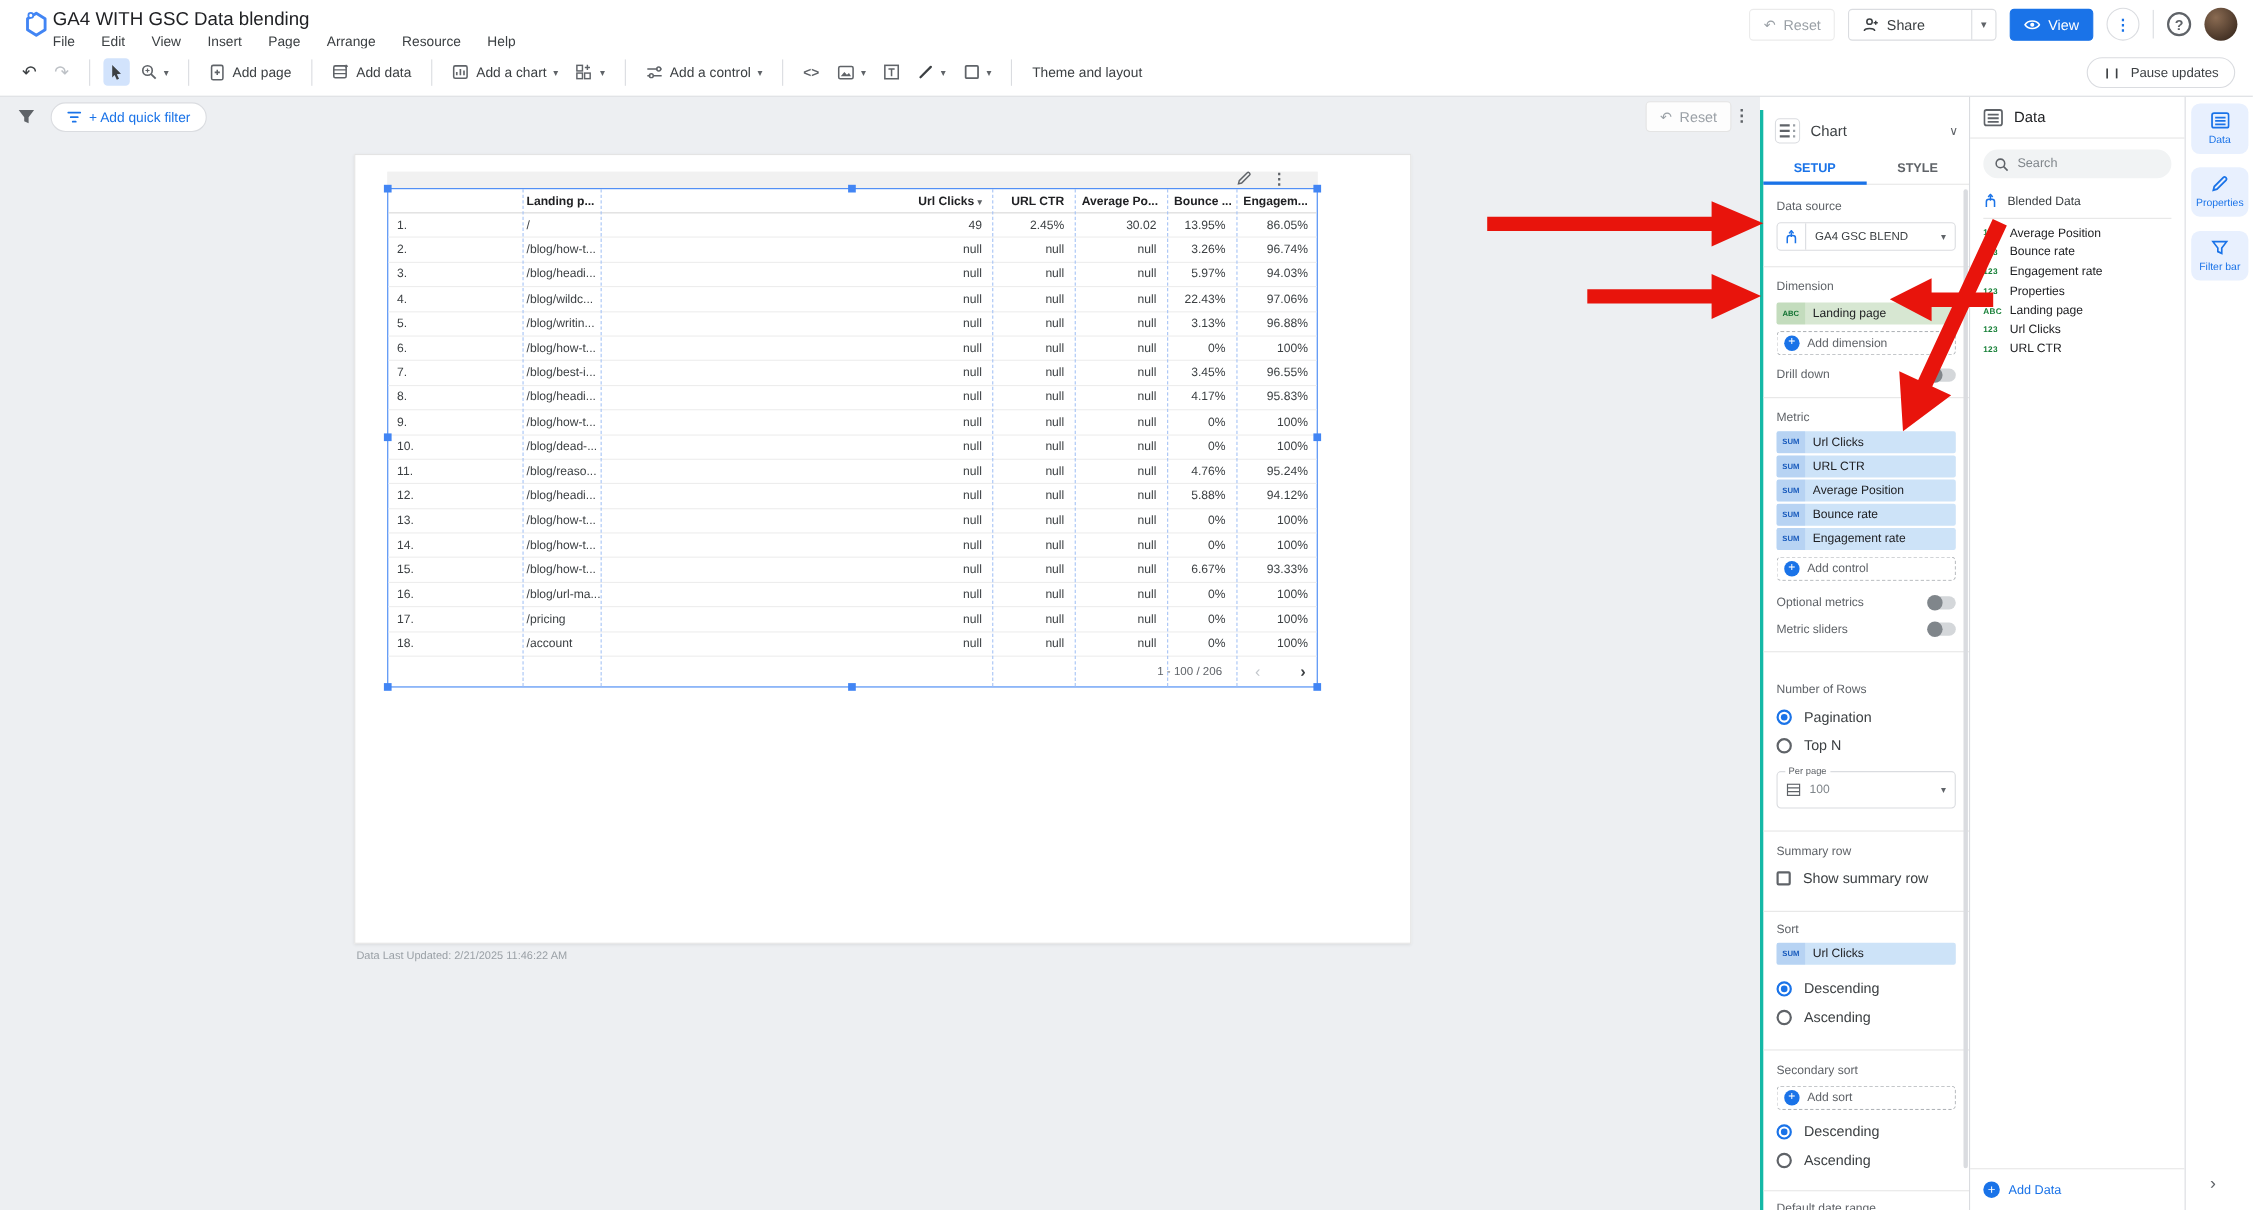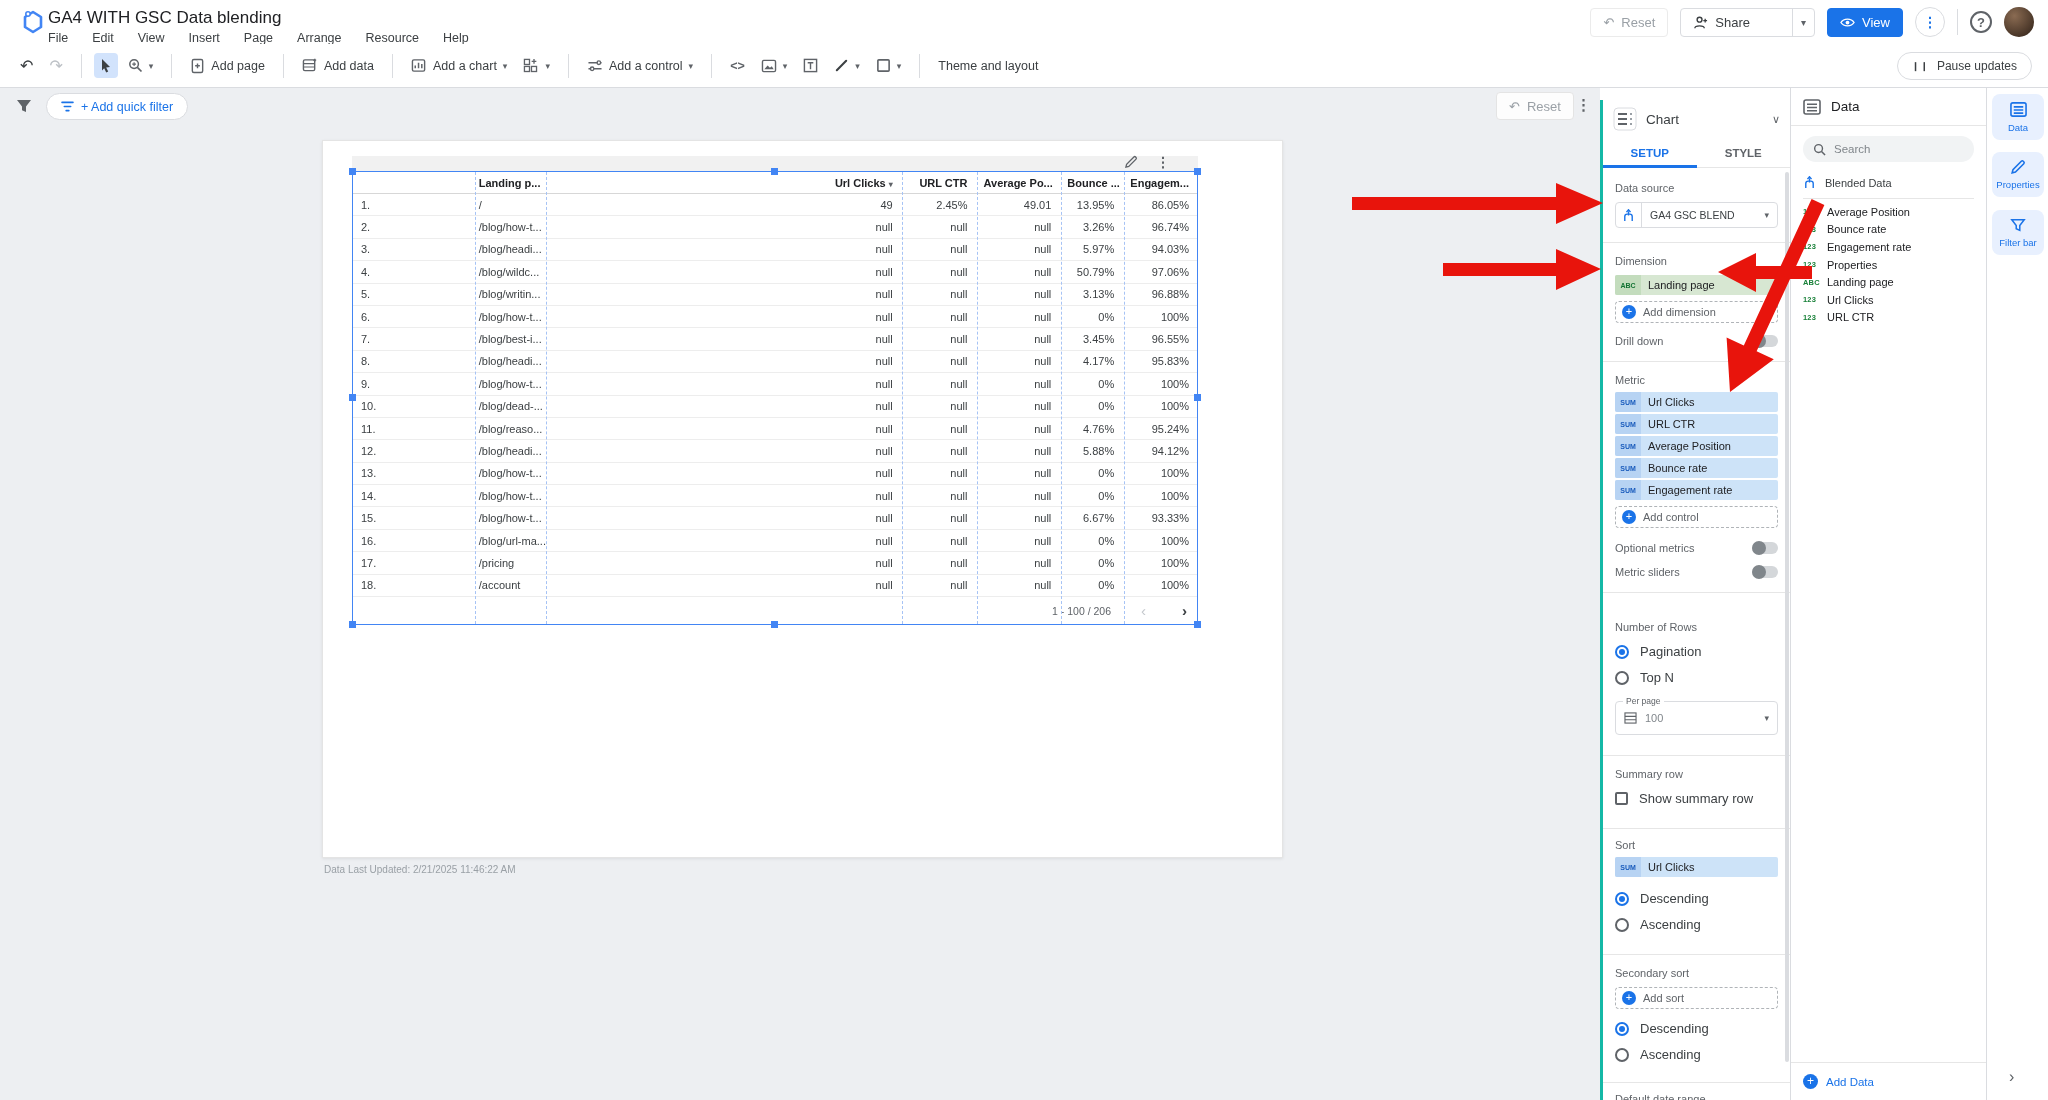--- a/index.html
+++ b/index.html
@@ -328,21 +328,21 @@
       <span class="tc c6 r">Bounce ...</span>
       <span class="tc c7 r">Engagem...</span>
     </div>
     <div>
 
         <div class="trow">
           <span class="tc c1">1.</span>
           <span class="tc c2">/</span>
           <span class="tc c3 r">49</span>
           <span class="tc c4 r">2.45%</span>
-          <span class="tc c5 r">49.01</span>
+          <span class="tc c5 r">30.02</span>
           <span class="tc c6 r">13.95%</span>
           <span class="tc c7 r">86.05%</span>
         </div>
 
         <div class="trow">
           <span class="tc c1">2.</span>
           <span class="tc c2">/blog/how-t...</span>
           <span class="tc c3 r">null</span>
           <span class="tc c4 r">null</span>
           <span class="tc c5 r">null</span>
@@ -359,21 +359,21 @@
           <span class="tc c6 r">5.97%</span>
           <span class="tc c7 r">94.03%</span>
         </div>
 
         <div class="trow">
           <span class="tc c1">4.</span>
           <span class="tc c2">/blog/wildc...</span>
           <span class="tc c3 r">null</span>
           <span class="tc c4 r">null</span>
           <span class="tc c5 r">null</span>
-          <span class="tc c6 r">50.79%</span>
+          <span class="tc c6 r">22.43%</span>
           <span class="tc c7 r">97.06%</span>
         </div>
 
         <div class="trow">
           <span class="tc c1">5.</span>
           <span class="tc c2">/blog/writin...</span>
           <span class="tc c3 r">null</span>
           <span class="tc c4 r">null</span>
           <span class="tc c5 r">null</span>
           <span class="tc c6 r">3.13%</span>

